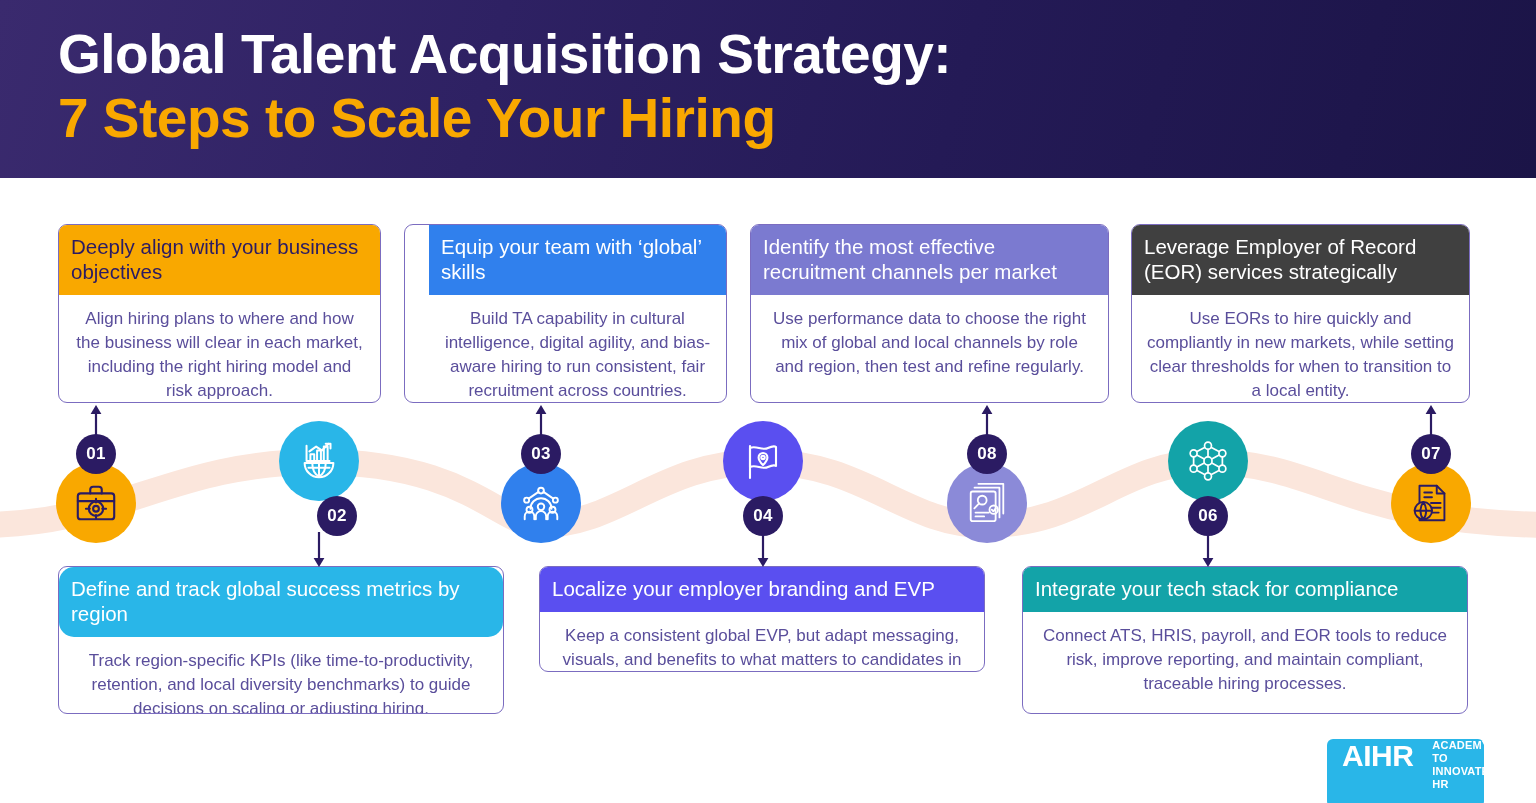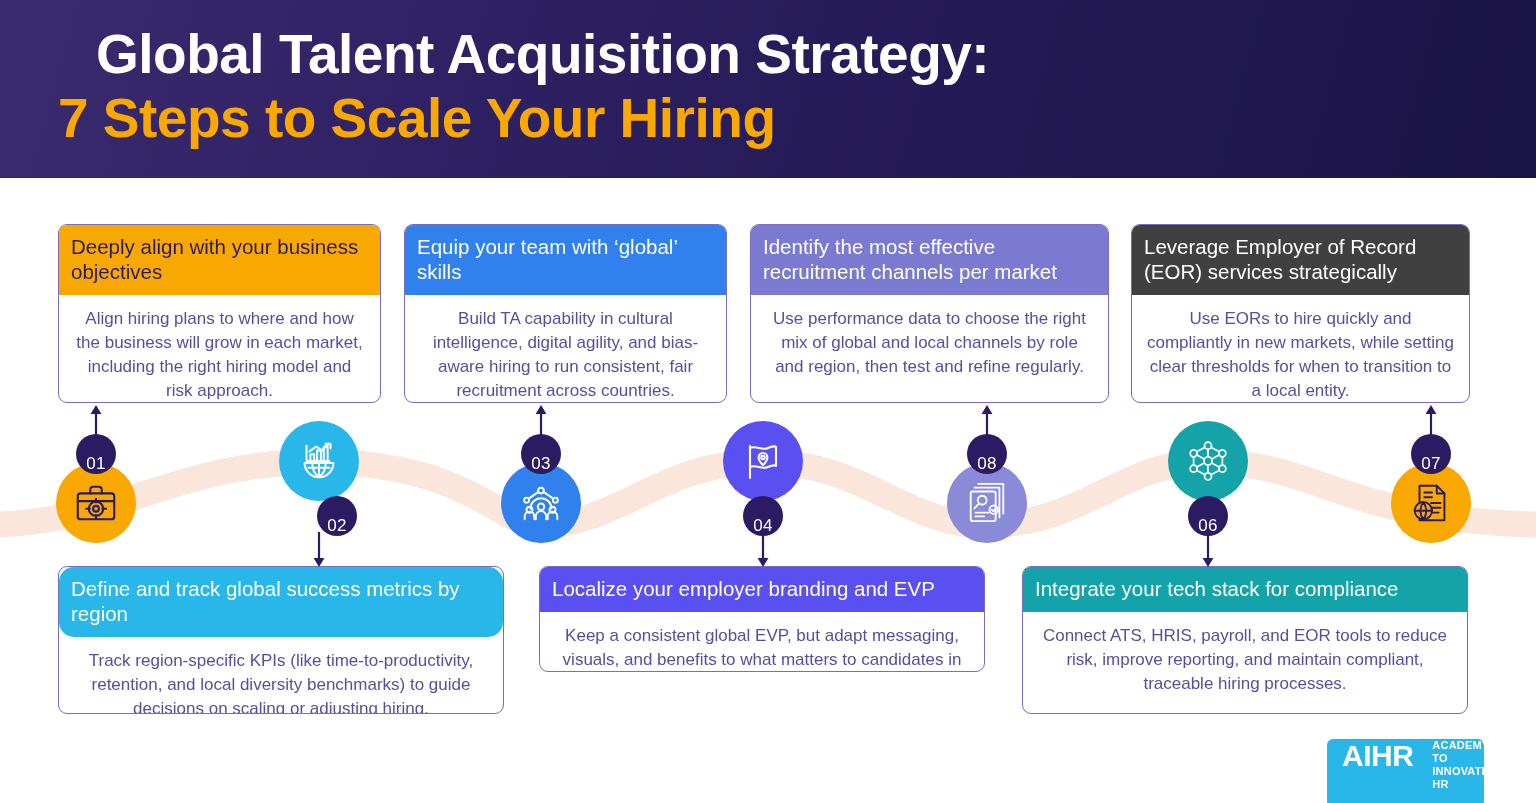--- a/index.html
+++ b/index.html
@@ -56,22 +56,22 @@
   .circle{
     position:absolute;
     border-radius:50%;
     display:flex;align-items:center;justify-content:center;
   }
   .badge{
     position:absolute;
     width:40px;height:40px;border-radius:50%;
     background:#2b1b63;
     color:#ffffff;
-    font-size:17px;font-weight:400;
-    display:flex;align-items:flex-end;justify-content:center;
+    font-size:17px;font-weight:700;
+    display:flex;align-items:center;justify-content:center;
     letter-spacing:0.3px;
   }
   .arrow{position:absolute;}
 
   
   .logo{
     position:absolute;left:1327px;top:739px;
     width:157px;height:68px;border-radius:6px;
     background:#29b6e8;
     display:flex;align-items:flex-start;
@@ -83,37 +83,37 @@
   .logo-div{width:2px;height:32px;background:#ffffff;margin:0 9px 0 10px;opacity:.95;}
   .logo-sub{color:#ffffff;font-weight:700;font-size:11px;line-height:13px;letter-spacing:.2px;}
 </style>
 </head>
 <body>
 
 <div id="stage">
 
   <div class="header" style="background: linear-gradient(105deg, rgb(58, 42, 110) 0%, rgb(46, 33, 99) 32%, rgb(36, 26, 86) 62%, rgb(27, 20, 71) 100%);">
     <div class="title-wrap">
-      <div class="title-line1" style="color: rgb(255, 255, 255); margin-left: 38px;">Global Talent Acquisition Strategy:</div>
+      <div class="title-line1" style="color: rgb(255, 255, 255);">Global Talent Acquisition Strategy:</div>
       <div class="title-line2" style="color: rgb(249, 168, 0);">7 Steps to Scale Your Hiring</div>
     </div>
   </div>
 
   <svg class="wave" viewBox="0 0 1536 170" preserveAspectRatio="none">
     <path d="M -20 125 C 120 125, 170 62, 318 62 C 466 62, 500 125, 540 125
              C 620 125, 660 62, 762 62 C 864 62, 905 125, 985 125
              C 1085 125, 1120 62, 1208 62 C 1320 62, 1350 125, 1560 125" fill="none" stroke="#fbe6dc" stroke-width="26" stroke-linecap="round"></path>
   </svg>
 
   <div class="card" id="card-1" style="left:58px;top:224px;width:323px;height:179px;">
     <div class="card-head" style="background: rgb(249, 168, 0); color: rgb(43, 27, 99);">Deeply align with your business objectives</div>
-    <div class="card-body">Align hiring plans to where and how the business will grow in each market, including the right hiring model and risk approach.</div>
-  </div>
-
-  <div class="card" id="card-3" style="left:404px;top:224px;width:323px;height:179px;">
+    <div class="card-body">Align hiring plans to where and how the business will clear in each market, including the right hiring model and risk approach.</div>
+  </div>
+
+  <div class="card" id="card-3" style="left:404px;top:224px;width:323px;height:179px;padding-left:24px;">
     <div class="card-head" style="background: rgb(48, 128, 237); color: rgb(255, 255, 255);">Equip your team with ‘global’ skills</div>
     <div class="card-body">Build TA capability in cultural intelligence, digital agility, and bias-aware hiring to run consistent, fair recruitment across countries.</div>
   </div>
 
   <div class="card" id="card-5" style="left:750px;top:224px;width:359px;height:179px;">
     <div class="card-head" style="background: rgb(123, 122, 208); color: rgb(255, 255, 255);">Identify the most effective recruitment channels per market</div>
     <div class="card-body">Use performance data to choose the right mix of global and local channels by role and region, then test and refine regularly.</div>
   </div>
 
   <div class="card" id="card-7" style="left:1131px;top:224px;width:339px;height:179px;">

